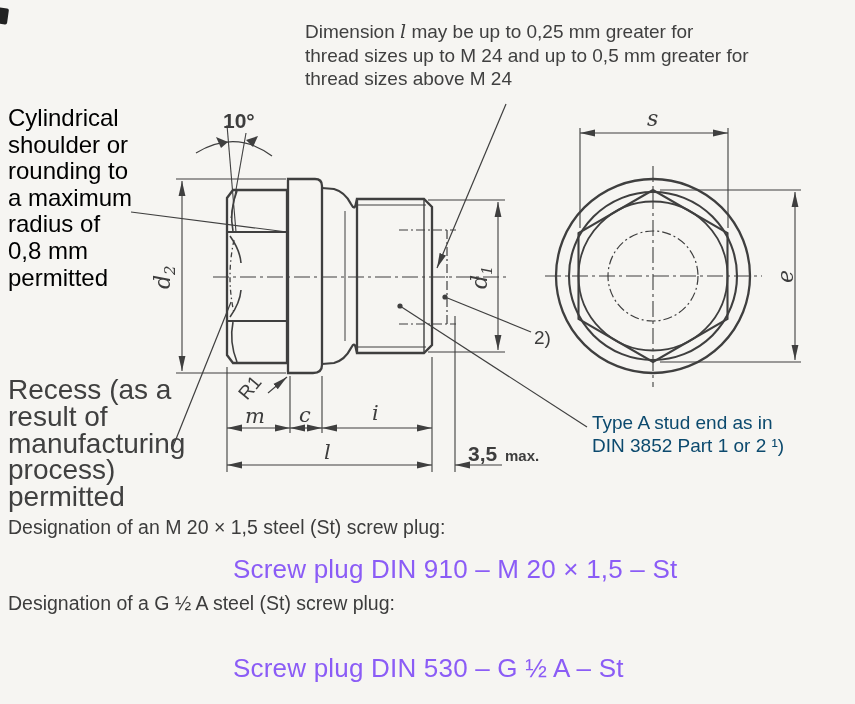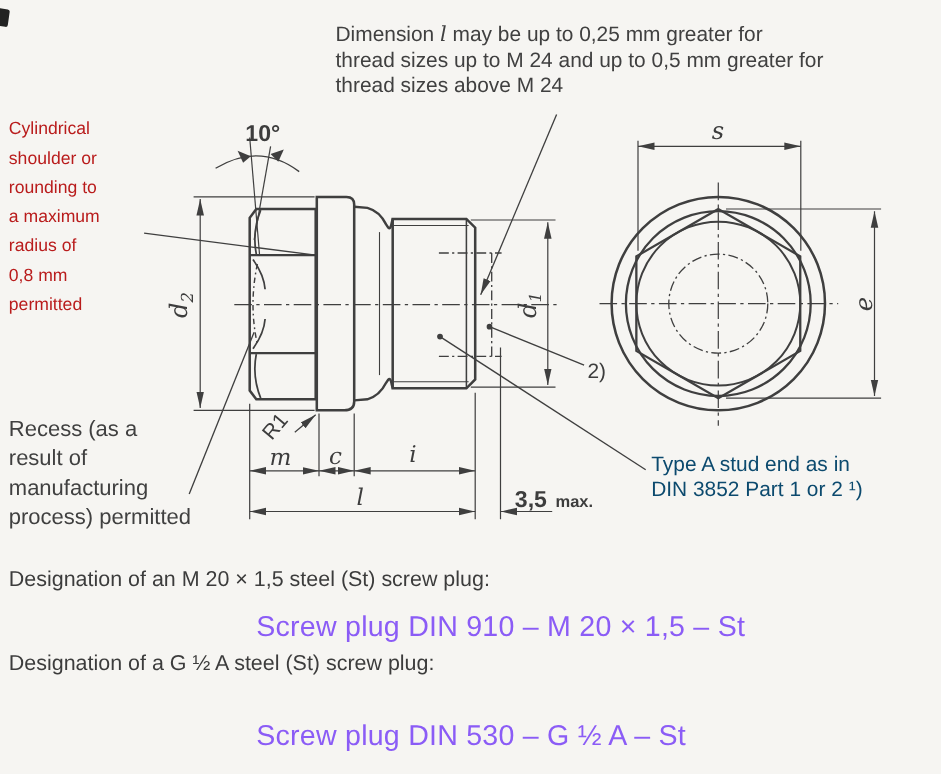--- a/index.html
+++ b/index.html
@@ -7,22 +7,22 @@
     width:855px;height:704px;
     background:#f6f5f2;
     font-family:"Liberation Sans", sans-serif;
     color:#3d3d3d;
     position:relative;
     overflow:hidden;
   }
   .page{position:absolute;inset:0;}
   .txt{position:absolute;white-space:pre-line;}
   .note-top{left:305px;top:20px;width:556px;font-size:19px;line-height:23.5px;color:#404040;}
-  .lbl-shoulder{left:8px;top:105px;width:150px;font-size:16px;line-height:26.6px;color:#b91c1c;}
-  .lbl-recess{left:8px;top:377px;width:230px;font-size:20px;line-height:26.8px;color:#404040;}
+  .lbl-shoulder{left:8px;top:105px;width:150px;font-size:24px;line-height:26.6px;color:#000000;}
+  .lbl-recess{left:8px;top:377px;width:230px;font-size:28px;line-height:26.8px;color:#404040;}
   .lbl-stud{left:592px;top:411px;width:260px;font-size:19px;line-height:23px;color:#0c4a6e;}
   .desig-label{left:8px;font-size:19.5px;color:#3c3c3c;}
   .desig-value{left:233px;font-size:26px;letter-spacing:.2px;color:#8b5cf6;}
   .var-italic{font-style:italic;font-family:"DejaVu Serif", serif;}
   .smudge{position:absolute;left:-3px;top:8px;width:11px;height:16px;background:#222;border-radius:2px;transform:rotate(8deg);}
   svg text{fill:#3d3d3d;}
   .dimletter{font-family:"DejaVu Serif", serif;font-style:italic;font-size:22px;}
   .dimletter-sm{font-family:"DejaVu Serif", serif;font-style:italic;font-size:21px;}
   .plain{font-family:"Liberation Sans", sans-serif;}
 </style>

